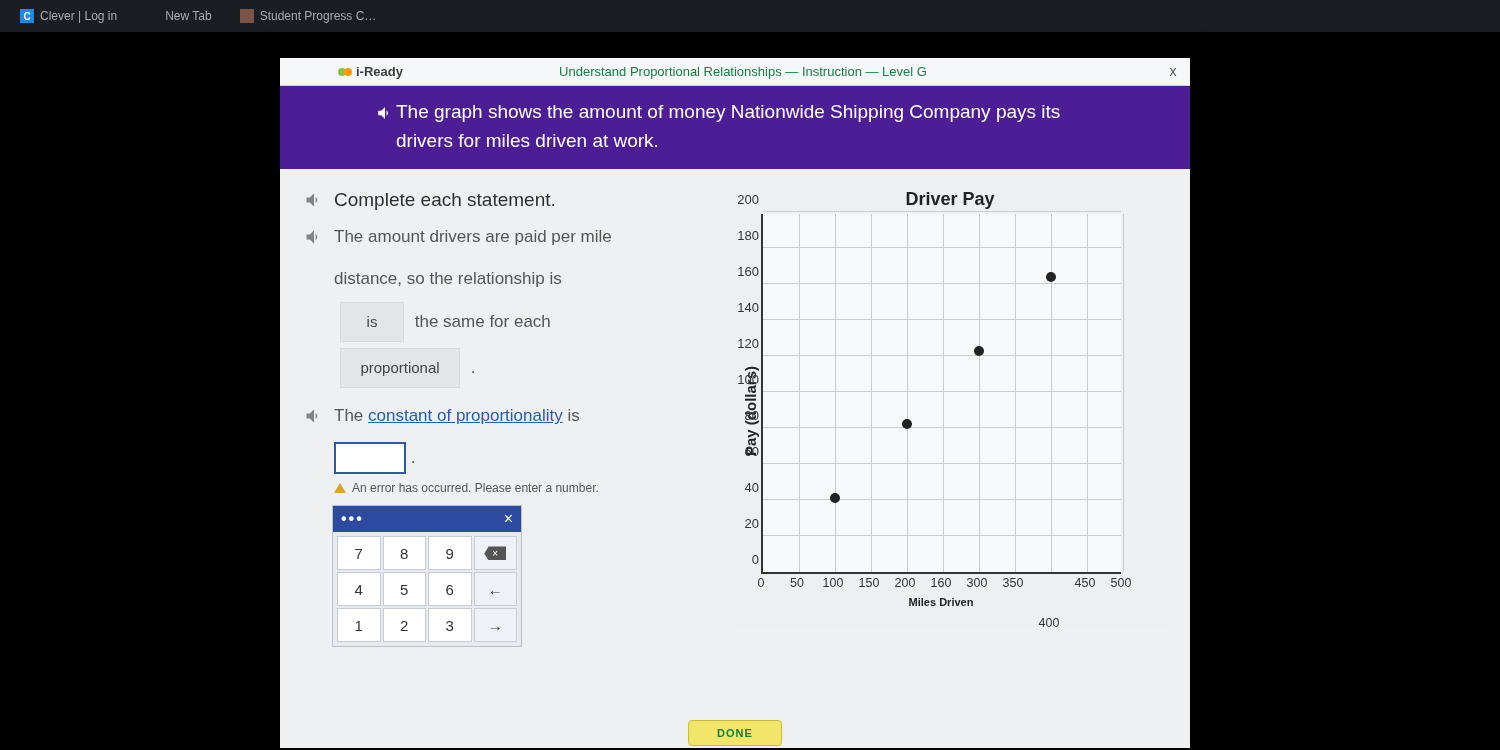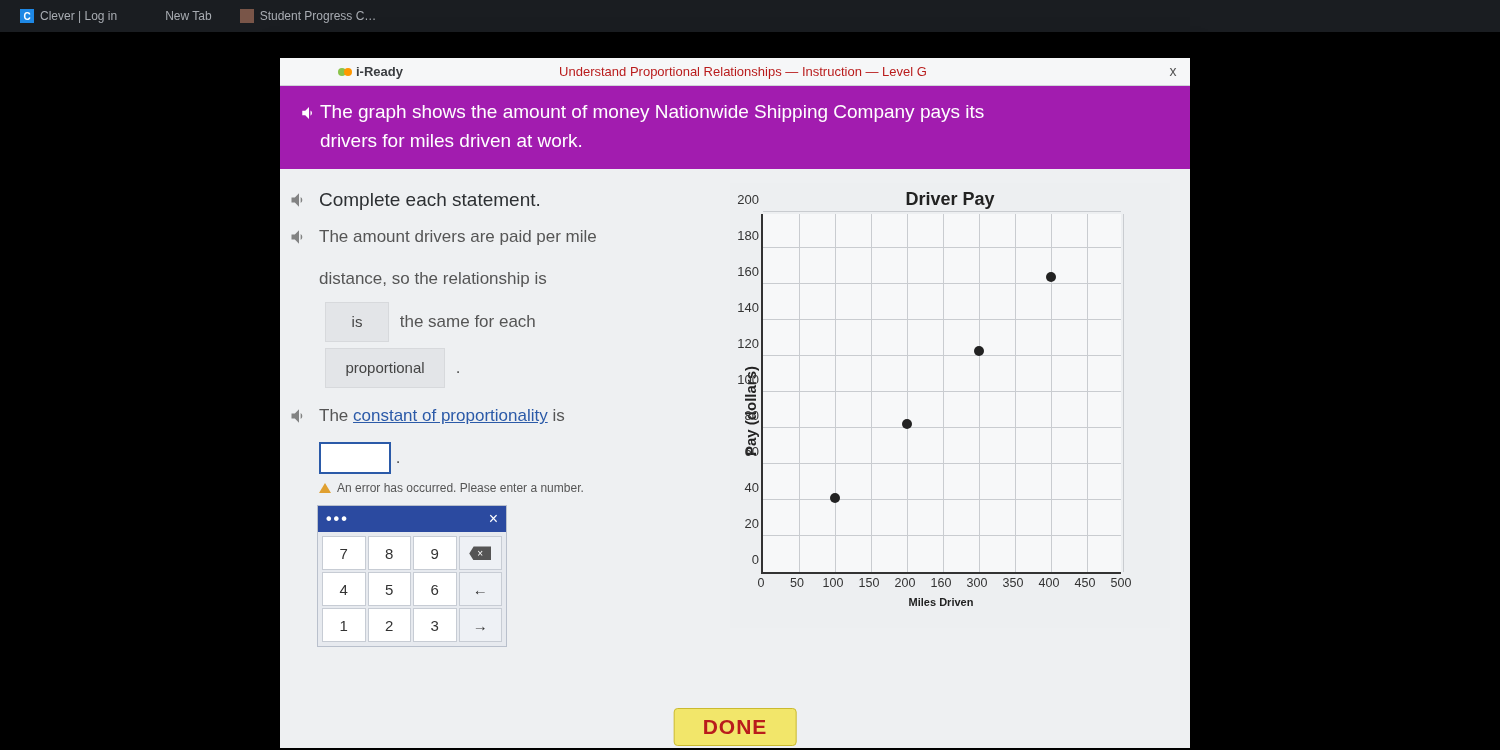--- a/index.html
+++ b/index.html
@@ -51,50 +51,51 @@
     font-weight: 600; color: #3a3d40; margin-left: 48px;
   }
   .brand .logo { width: 14px; height: 14px; position: relative; }
   .brand .logo::before, .brand .logo::after {
     content: ""; position: absolute; border-radius: 50%;
   }
   .brand .logo::before { width: 8px; height: 8px; background: #8bc34a; left: 0; top: 3px; }
   .brand .logo::after  { width: 8px; height: 8px; background: #ff9800; left: 6px; top: 3px; }
   .header-title {
     position: absolute; left: 16px; right: 0; text-align: center;
-    color: #b91c1c; font-size: 13px;
+    color: #15803d; font-size: 13px;
     pointer-events: none;
   }
   .close-x {
     position: absolute; right: 8px; top: 4px;
     width: 18px; height: 18px; font-size: 14px; color: #555;
     display: flex; align-items: center; justify-content: center;
     cursor: pointer;
   }
 
   .lesson-banner {
-    background: #a21caf;
+    background: #4c1d95;
     color: #fff;
     padding: 12px 18px 14px 18px;
     font-size: 19px;
     line-height: 1.5;
     display: flex;
     align-items: flex-start;
+    justify-content: center;
   }
   .speaker {
     width: 22px; height: 22px; flex: 0 0 22px;
     display: inline-flex; align-items: center; justify-content: center;
     margin-top: 4px;
   }
   .speaker svg { width: 18px; height: 18px; }
   .banner-text { max-width: 700px; }
 
   .content {
     position: relative;
-    padding: 20px 20px 0 9px;
+    padding: 20px 20px 0 24px;
     display: flex;
     height: calc(100% - 28px - 86px);
   }
   .left-col { flex: 0 0 430px; color: #3b3e41; }
   .right-col { flex: 1; position: relative; }
 
   .row { display: flex; align-items: center; gap: 10px; margin-bottom: 12px; }
   .speaker-inline {
     width: 20px; height: 20px; flex: 0 0 20px;
     display: inline-flex; align-items: center; justify-content: center;
@@ -216,21 +217,21 @@
   .x-tick { position: absolute; top: 2px; font-size: 12.5px; color: #333; transform: translateX(-50%); }
   .x-label { text-align: center; font-size: 11px; font-weight: 700; color: #222; margin-top: 4px; }
 
   .done-btn {
     position: absolute;
     left: 50%; bottom: 2px; transform: translateX(-50%);
     background: #f2e66a;
     border: 1px solid #caba2f;
     border-radius: 4px;
     padding: 6px 28px;
-    font-size: 21px; font-weight: 700; color: #b91c1c;
+    font-size: 11px; font-weight: 700; color: #15803d;
     cursor: pointer;
     letter-spacing: 1px;
   }
 </style>
 </head>
 <body>
 
 <div class="browser-tabs">
   <div class="tab">
     <span class="favicon" style="background:#1e88e5;color:#fff;font-size:10px;font-weight:bold;">C</span>
@@ -395,21 +396,21 @@
               </div>
             <div class="x-ticks" id="x-ticks">
                 <div class="x-tick" style="left: 0px;">0</div>
                 <div class="x-tick" style="left: 36px;">50</div>
                 <div class="x-tick" style="left: 72px;">100</div>
                 <div class="x-tick" style="left: 108px;">150</div>
                 <div class="x-tick" style="left: 144px;">200</div>
                 <div class="x-tick" style="left: 180px;">160</div>
                 <div class="x-tick" style="left: 216px;">300</div>
                 <div class="x-tick" style="left: 252px;">350</div>
-                <div class="x-tick" style="left: 288px;">400</div>
+                <div class="x-tick" style="left: 288px; margin-top: 40px;">400</div>
                 <div class="x-tick" style="left: 324px;">450</div>
                 <div class="x-tick" style="left: 360px;">500</div>
               </div>
             <div class="x-label">Miles Driven</div>
           </div>
         </div>
       </div>
     </div>
 
   </div>

